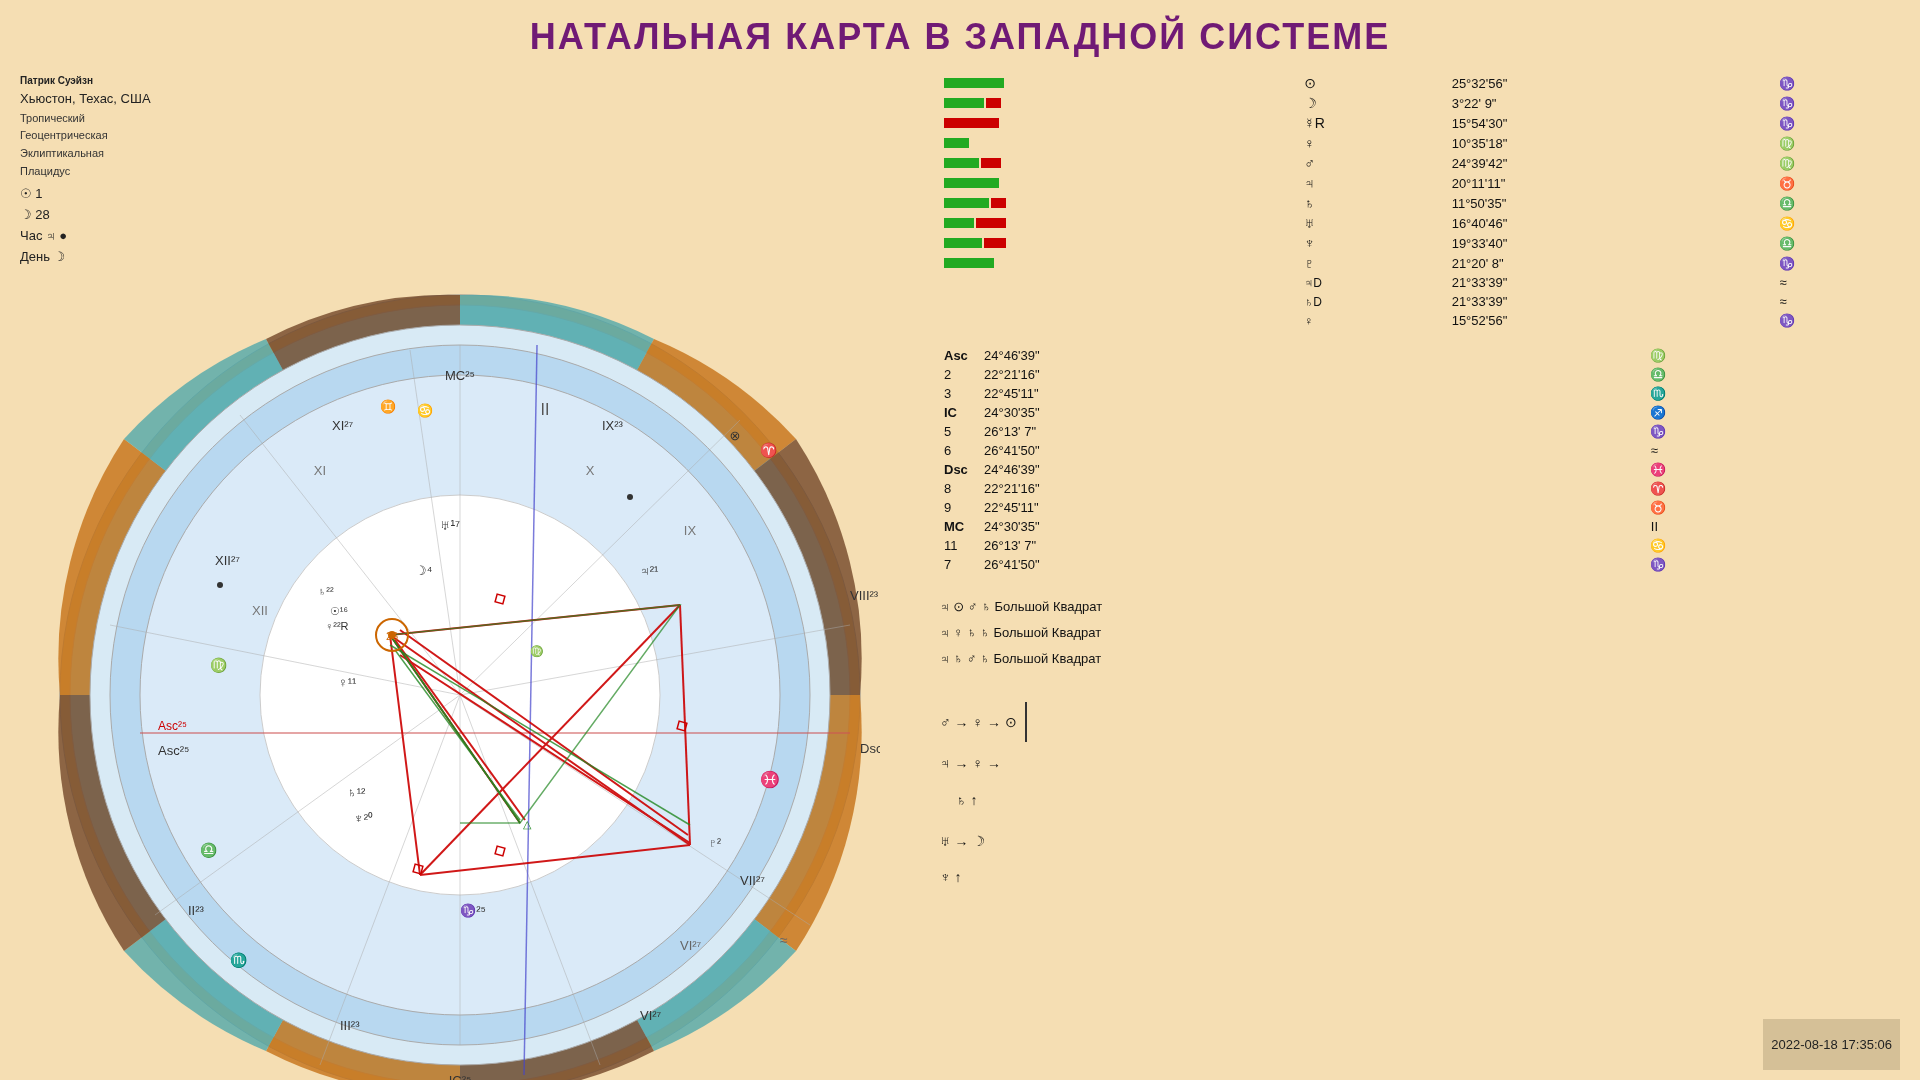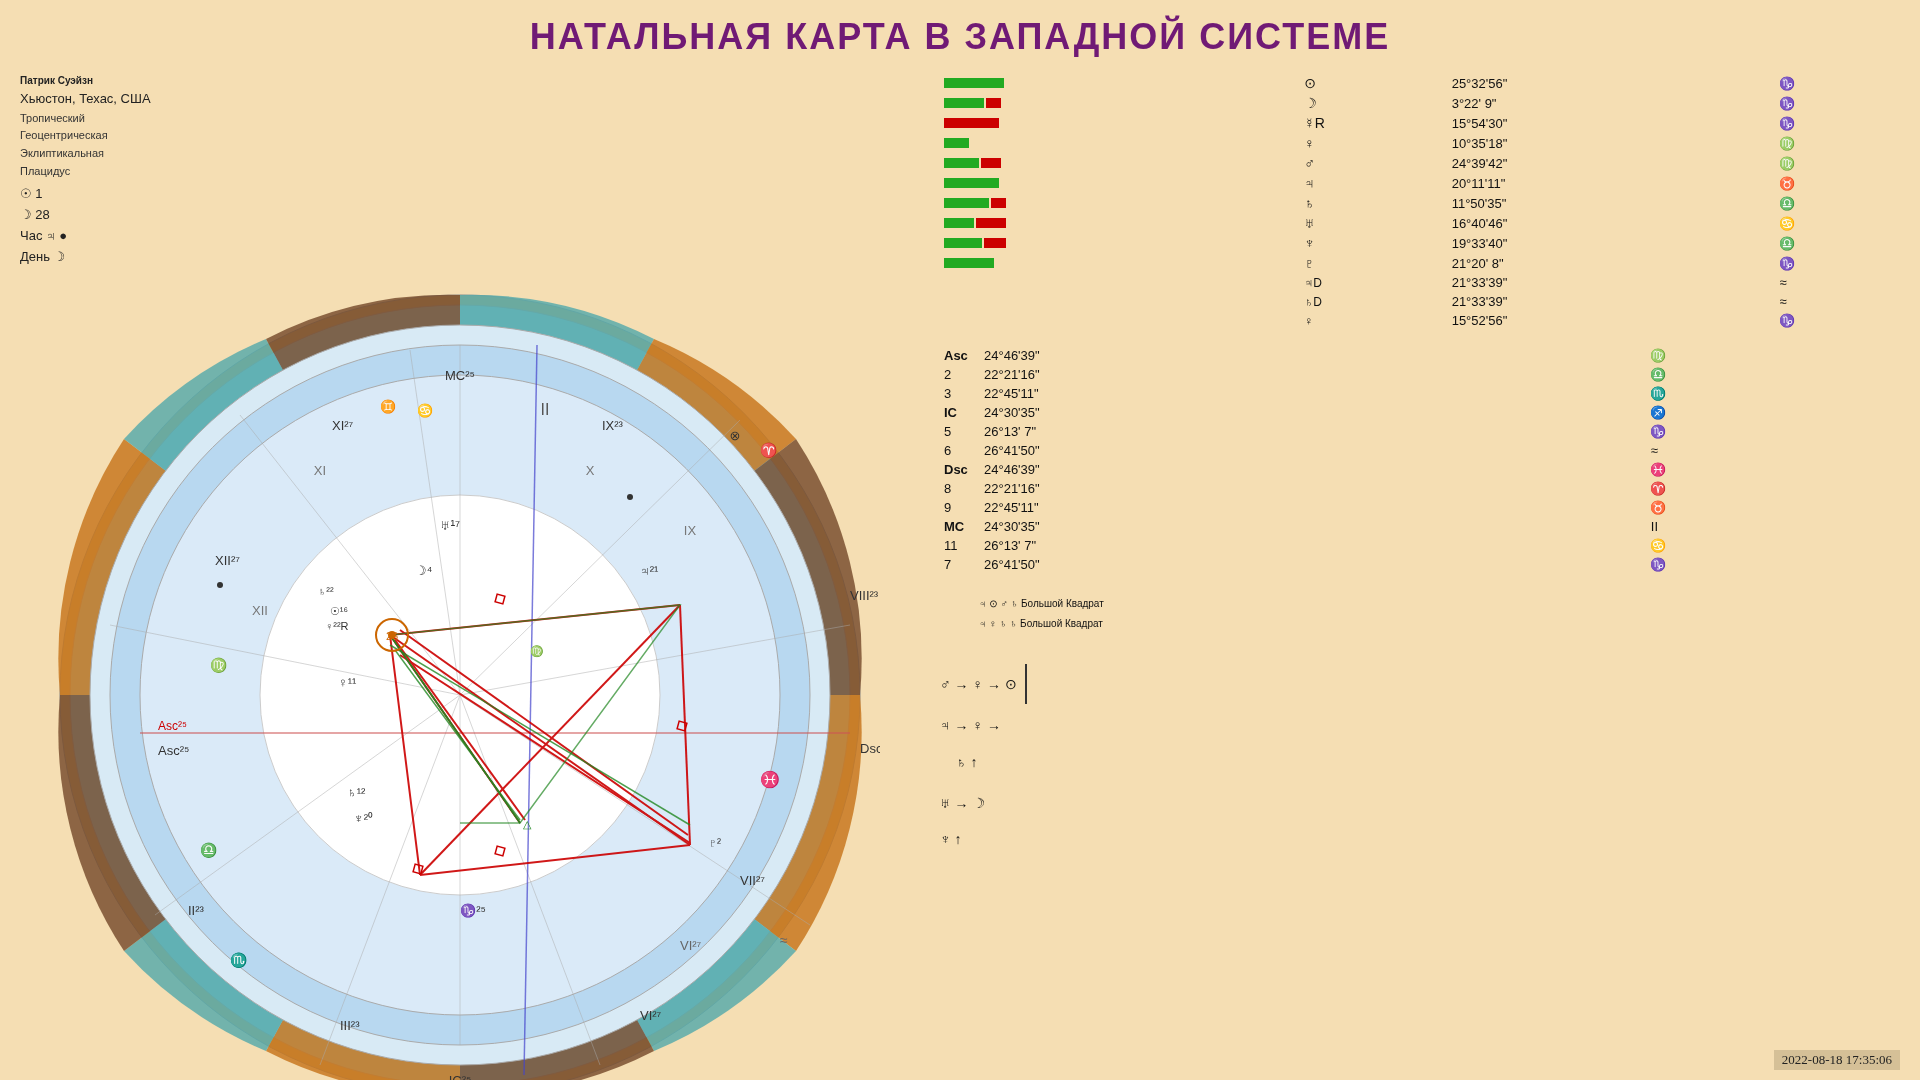--- a/index.html
+++ b/index.html
@@ -100,40 +100,38 @@
       height: 10px;
       display: inline-block;
     }
 
     .planet-symbol {
       font-size: 14px;
     }
 
     .aspect-group {
       margin-top: 20px;
-      font-size: 10px;
+      font-size: 13px;
       line-height: 2;
-      margin-left: 39px;
     }
 
     .chain-group {
       margin-top: 30px;
       font-size: 14px;
       line-height: 2.2;
     }
 
     .timestamp {
       position: absolute;
       bottom: 10px;
       right: 20px;
       font-size: 13px;
       color: #222;
       background: rgba(200,180,140,0.7);
-      padding: 2px 8px;
-      font-family: Liberation Serif, serif;
+      padding: 18px 8px;
     }
 
     
     .chart-svg {
       width: 840px;
       height: 840px;
     }
   </style>
 </head>
 <body>
@@ -520,20 +518,21 @@
           <td>7</td>
           <td>26°41'50"</td>
           <td>♑</td>
         </tr>
       </tbody>
     </table>
 
     <div class="aspect-group">
       <div>♃ ⊙ ♂ ♄  Большой Квадрат</div>
       <div>♃ ♀ ♄ ♄  Большой Квадрат</div>
+      <div>♃ ♄ ♂ ♄  Большой Квадрат</div>
     </div>
 
     <div class="chain-group">
       <div style="display:flex; gap:30px; align-items:flex-start; margin-top:20px">
         <div>
 
           <div style="display:flex; flex-direction:column; gap:6px; font-size:14px">
             <div style="display:flex; align-items:center; gap:4px">
               <span>♂</span>
                 <span>→</span>

